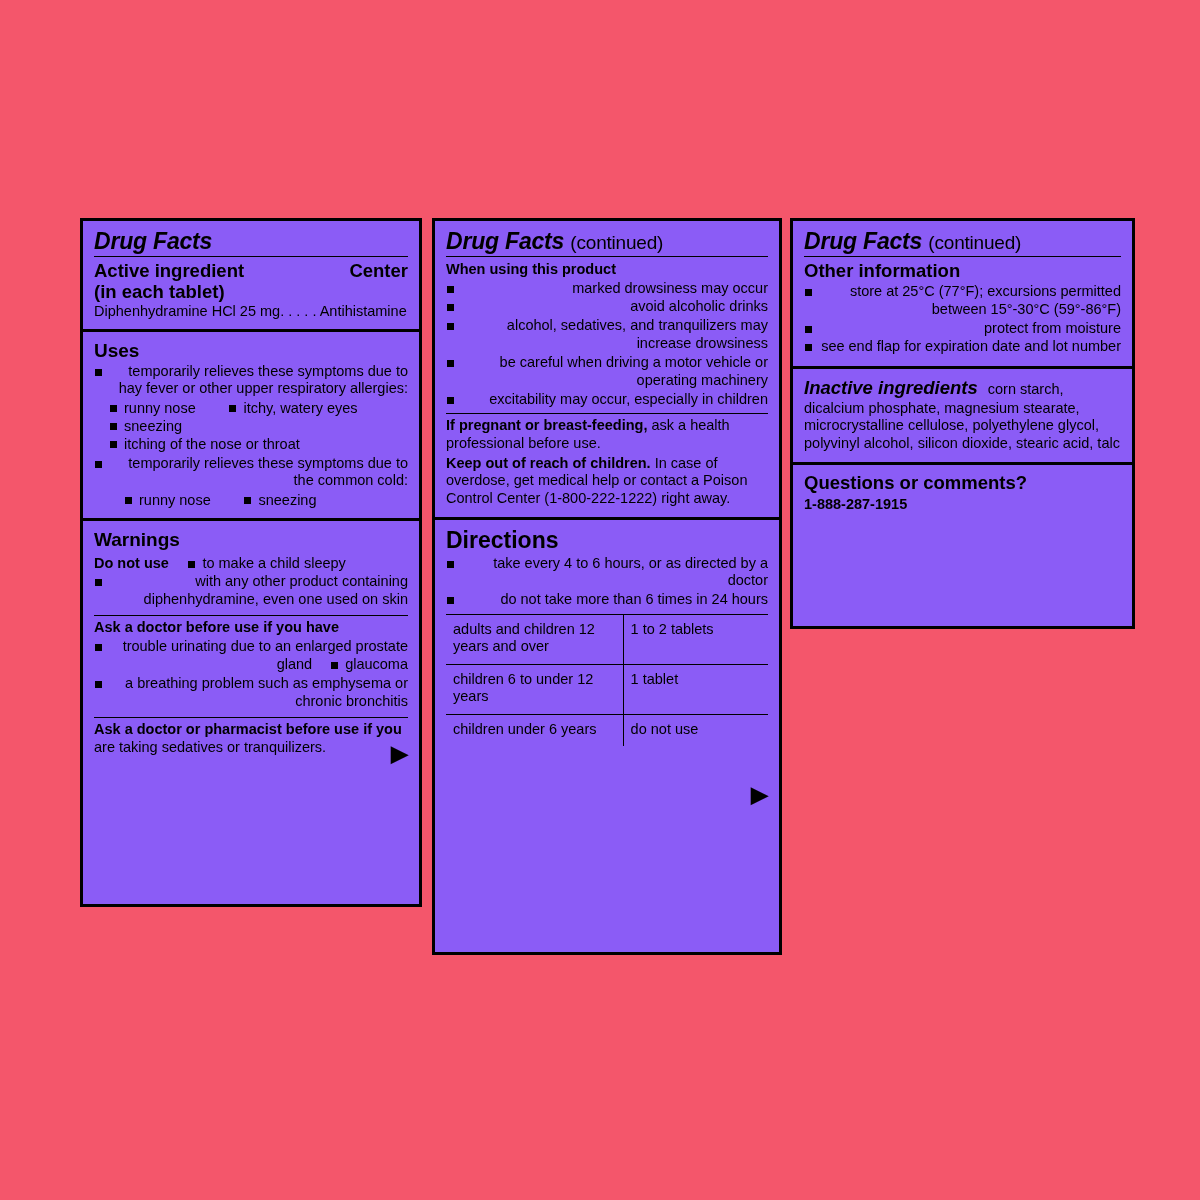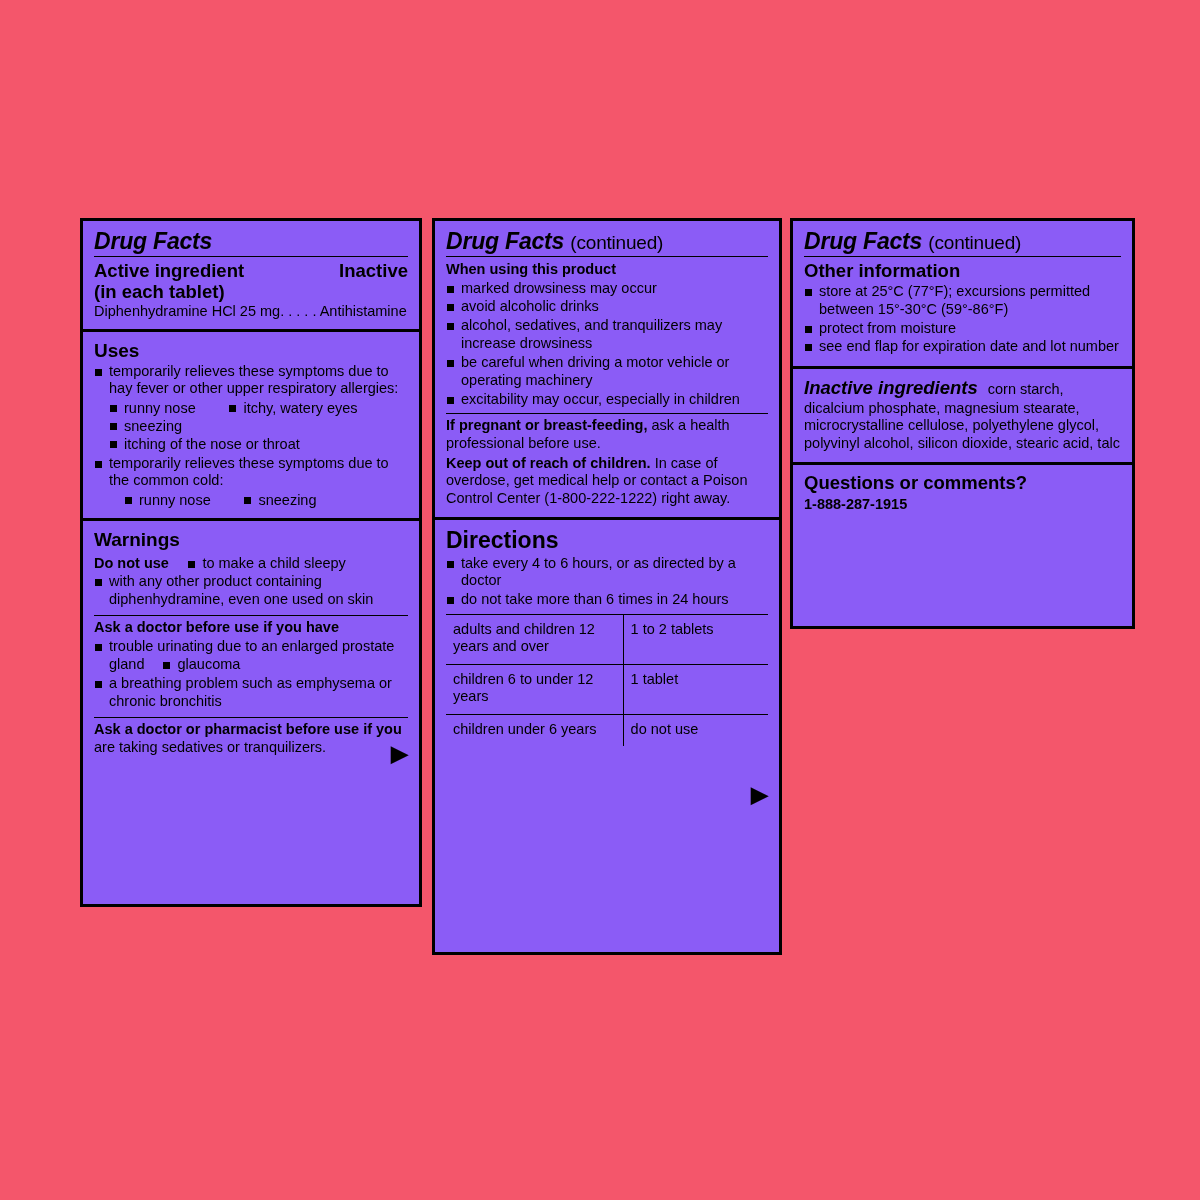--- a/index.html
+++ b/index.html
@@ -69,20 +69,21 @@
     font-size: 14.5px;
     line-height: 1.22;
     margin: 0;
   }
   .row-flex { display: flex; justify-content: space-between; align-items: baseline; }
 
   ul.bul {
     list-style: none;
     margin: 1px 0 0 0;
     padding: 0;
+    text-align: right;
   }
   ul.bul > li {
     position: relative;
     padding-left: 15px;
     font-size: 14.5px;
     line-height: 1.23;
     margin-bottom: 1px;
   }
   ul.bul > li::before {
     content: "";
@@ -165,21 +166,21 @@
 </head>
 <body style="background: rgb(244, 86, 107);">
 
 <div class="panel" id="panel-1">
 
   <div class="section pad">
     <div class="title">Drug Facts</div>
     <div class="rule-thin"></div>
     <div class="row-flex">
       <div class="head-italic">Active ingredient</div>
-      <div class="head-italic">Inactive</div>
+      <div class="head-italic">Center</div>
     </div>
     <div class="head-italic">(in each tablet)</div>
     <div class="body-text" style="">Diphenhydramine HCl 25 mg. . . . . Antihistamine</div>
   </div>
 
   <div class="section pad">
     <div class="head-italic" style="font-size:19px;">Uses</div>
     <ul class="bul">
       <li>temporarily relieves these symptoms due to hay fever or other upper respiratory allergies:</li>
     </ul>

